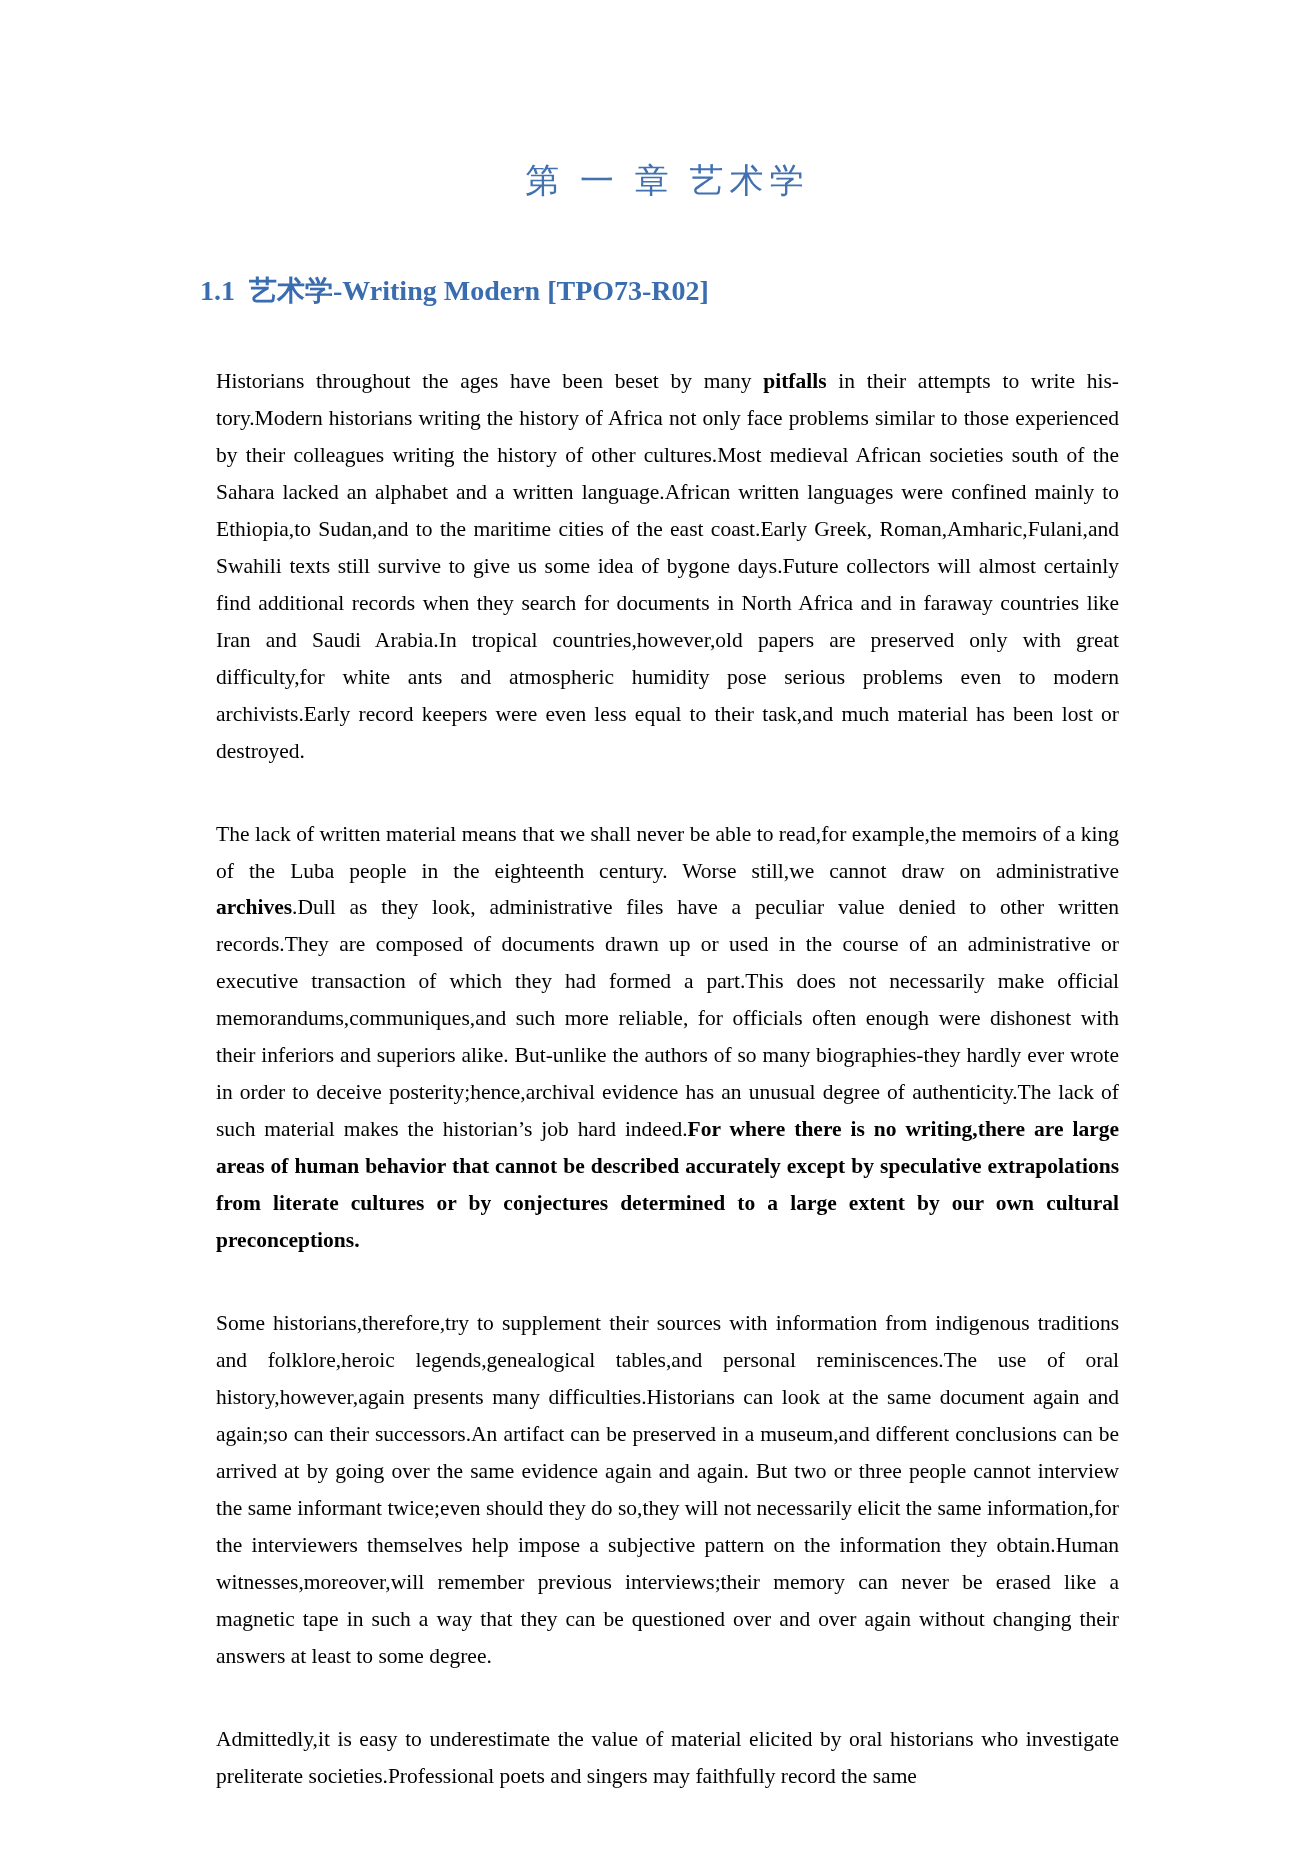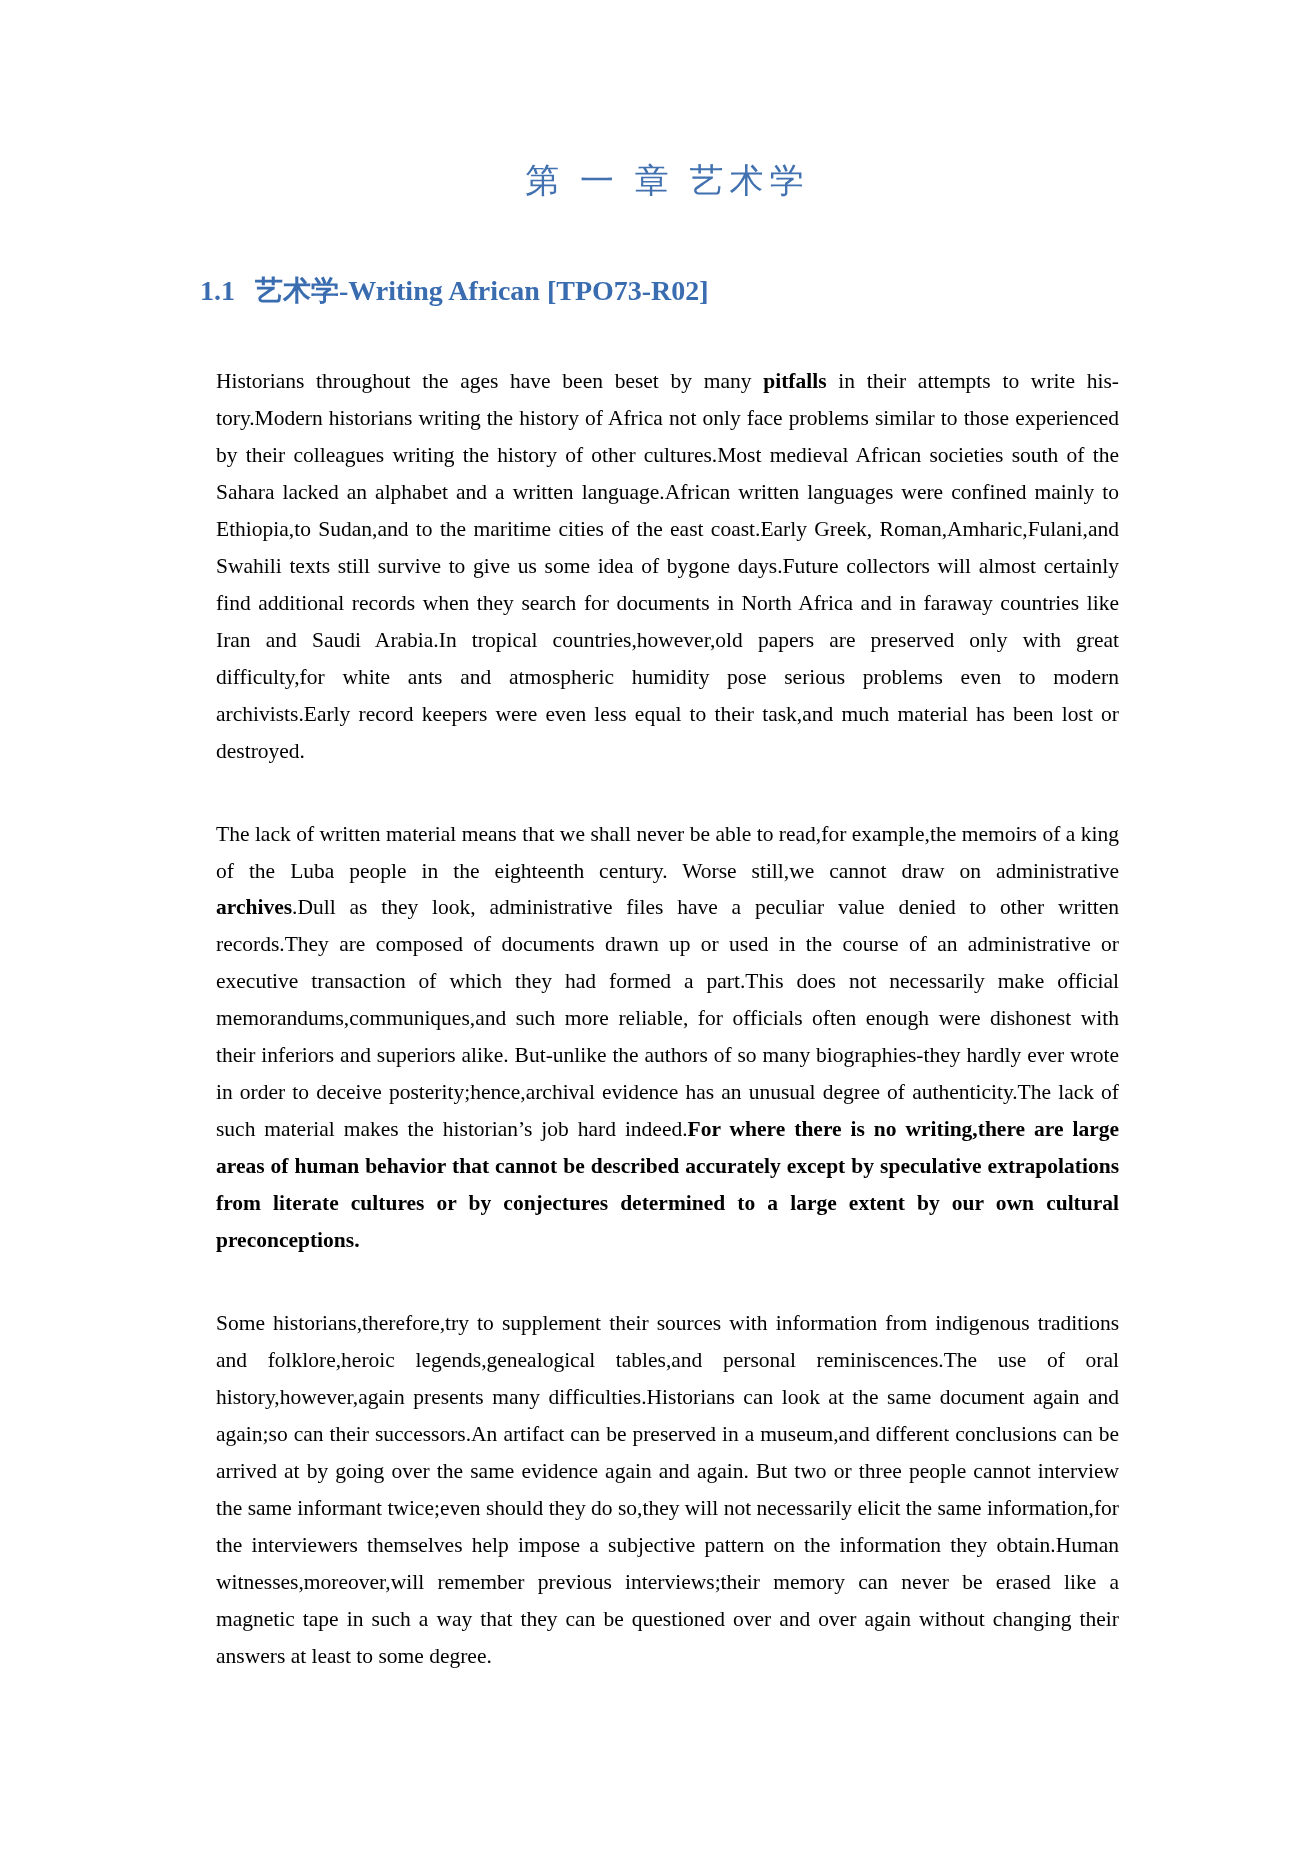--- a/index.html
+++ b/index.html
@@ -40,21 +40,21 @@
     margin: 0;
     padding-top: 70px;
     color: #3a6cb0;
     font-size: 28px;
     font-weight: bold;
     line-height: 1.3;
     text-indent: -24px;
     padding-left: 24px;
   }
   .section-heading .sec-num {
-    margin-right: 20px;
+    margin-right: 14px;
   }
   .section-heading .sec-cjk {
     font-family: Liberation Serif, serif;
     font-weight: bold;
   }
   p.body-par {
     margin: 16px;
     padding-top: 30px;
     font-size: 21.5px;
     line-height: 1.72;
@@ -75,21 +75,22 @@
 </style>
 </head>
 <body>
 
 <div class="page" style="background: rgb(255, 255, 255);">
   <div class="content">
 
     <h1 class="chapter-title" style="color: rgb(66, 113, 176);">第 一 章 艺术学</h1>
 
     <h2 class="section-heading" style="color: rgb(58, 108, 176);">
-      <span class="sec-num">1.1</span><span class="sec-cjk">艺术学</span><span>-Writing African [TPO73-R02]</span>
+      <span class="sec-num">1.1</span><span class="sec-cjk">艺术学</span><span>-Writing Modern [TPO73-R02]</span>
     </h2>
 
     <p class="body-par first" style="color: rgb(0, 0, 0);"><span>Historians throughout the ages have been beset by many </span><b>pitfalls</b><span> in their attempts to write his-tory.Modern historians writing the history of Africa not only face problems similar to those experienced by their colleagues writing the history of other cultures.Most medieval African societies south of the Sahara lacked an alphabet and a written language.African written languages were confined mainly to Ethiopia,to Sudan,and to the maritime cities of the east coast.Early Greek, Roman,Amharic,Fulani,and Swahili texts still survive to give us some idea of bygone days.Future collectors will almost certainly find additional records when they search for documents in North Africa and in faraway countries like Iran and Saudi Arabia.In tropical countries,however,old papers are preserved only with great difficulty,for white ants and atmospheric humidity pose serious problems even to modern archivists.Early record keepers were even less equal to their task,and much material has been lost or destroyed.</span></p>
     <p class="body-par" style="color: rgb(0, 0, 0);"><span>The lack of written material means that we shall never be able to read,for example,the memoirs of a king of the Luba people in the eighteenth century.  Worse still,we cannot draw on administrative </span><b>archives</b><span>.Dull as they look, administrative files have a peculiar value denied to other written records.They are composed of documents drawn up or used in the course of an administrative or executive transaction of which they had formed a part.This does not necessarily make official memorandums,communiques,and such more reliable, for officials often enough were dishonest with their inferiors and superiors alike.  But-unlike the authors of so many biographies-they hardly ever wrote in order to deceive posterity;hence,archival evidence has an unusual degree of authenticity.The lack of such material makes the historian’s job hard indeed.</span><b>For where there is no writing,there are large areas of human behavior that cannot be described accurately except by speculative extrapolations from literate cultures or by conjectures determined to a large extent by our own cultural preconceptions.</b></p>
     <p class="body-par" style="color: rgb(0, 0, 0);"><span>Some historians,therefore,try to supplement their sources with information from indigenous traditions and folklore,heroic legends,genealogical tables,and personal reminiscences.The use of oral history,however,again presents many difficulties.Historians can look at the same document again and again;so can their successors.An artifact can be preserved in a museum,and different conclusions can be arrived at by going over the same evidence again and again.  But two or three people cannot interview the same informant twice;even should they do so,they will not necessarily elicit the same information,for the interviewers themselves help impose a subjective pattern on the information they obtain.Human witnesses,moreover,will remember previous interviews;their memory can never be erased like a magnetic tape in such a way that they can be questioned over and over again without changing their answers at least to some degree.</span></p>
+    <p class="body-par par-last" style="color: rgb(0, 0, 0);"><span>Admittedly,it is easy to underestimate the value of material elicited by oral historians who investigate preliterate societies.Professional poets and singers may faithfully record the same</span></p>
 
   </div>
 </div>
 
 </body></html>

